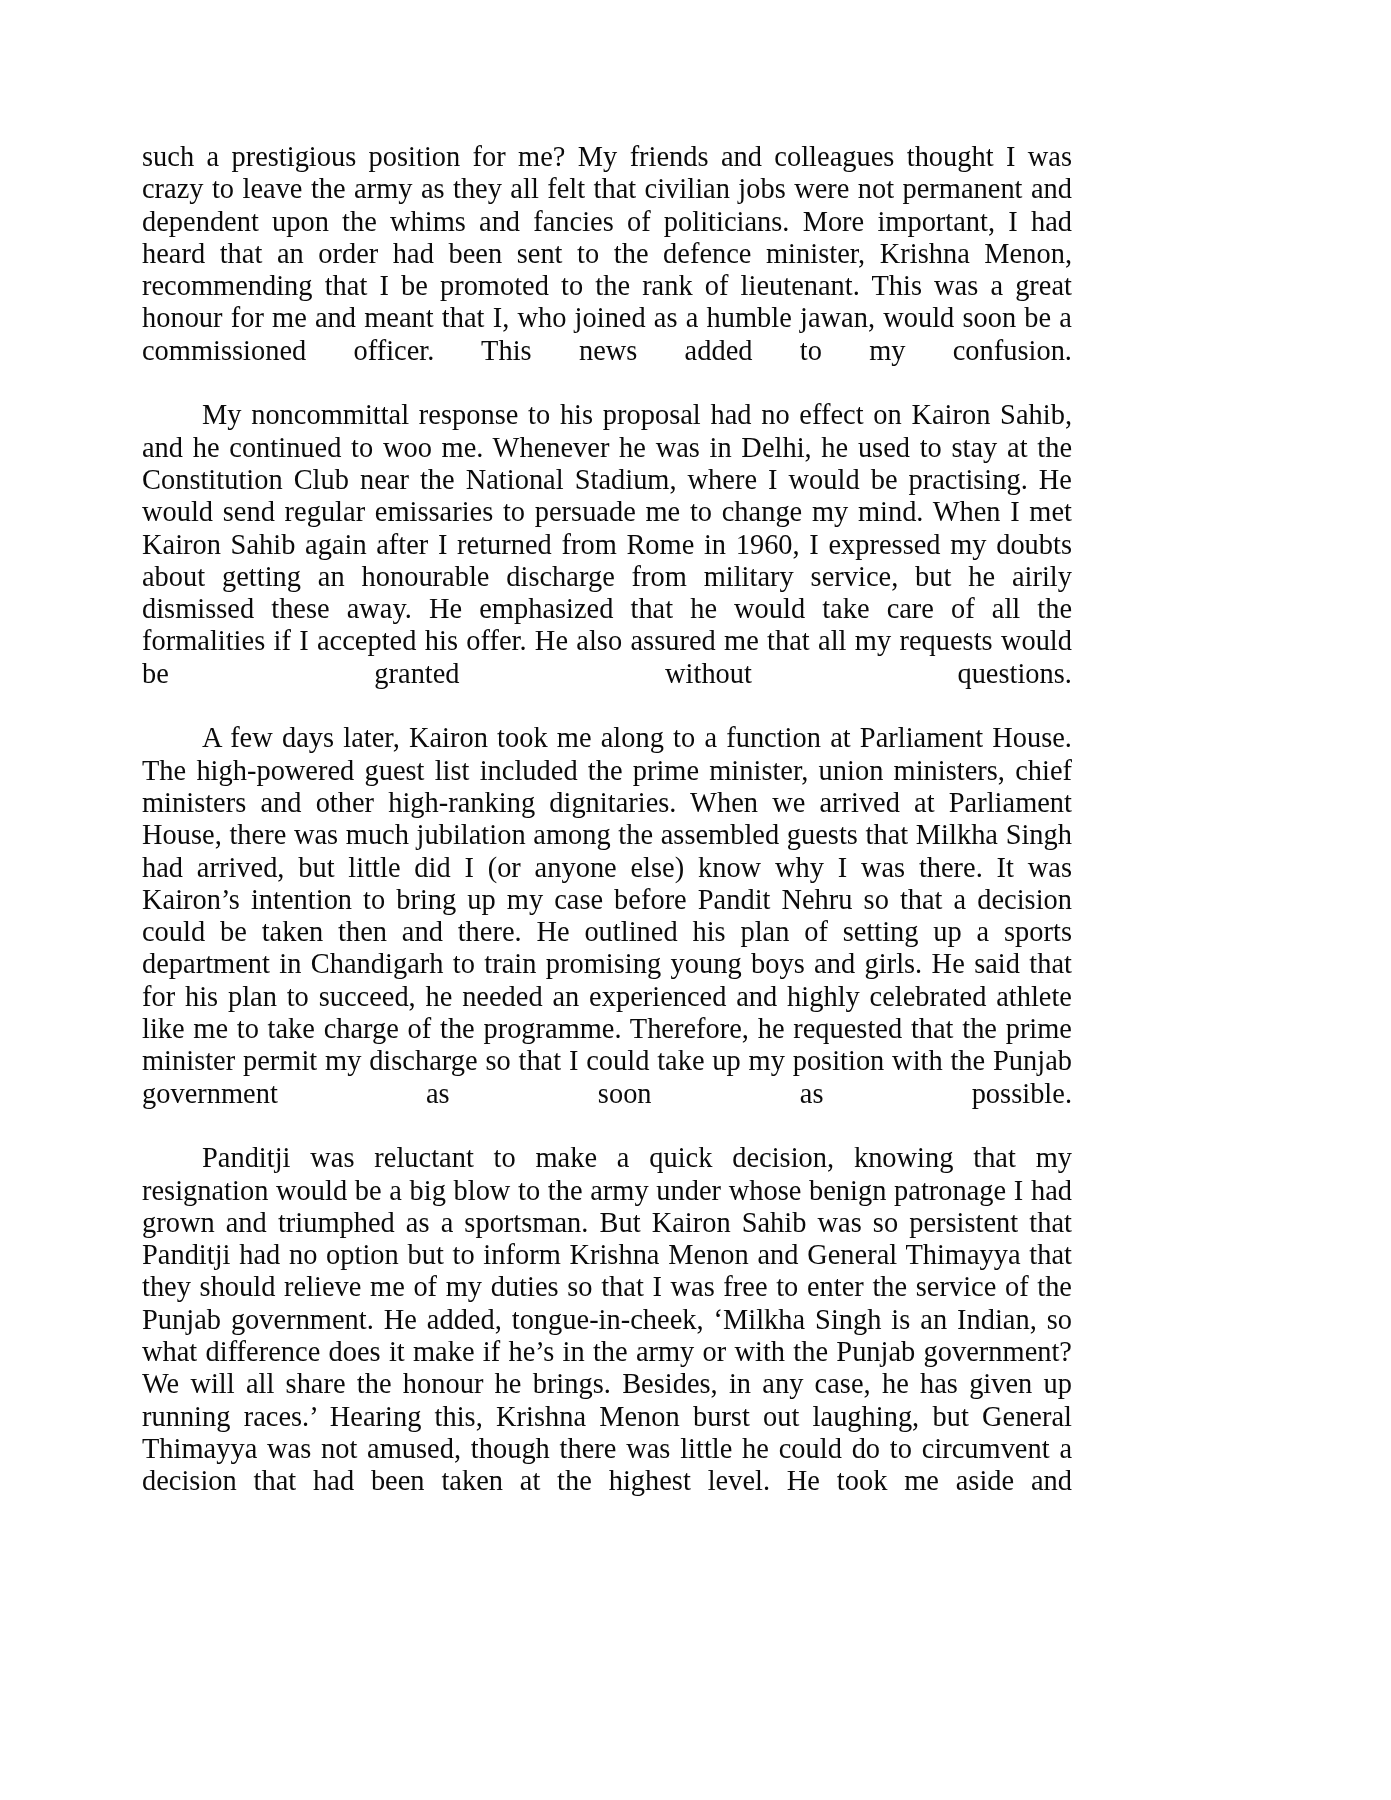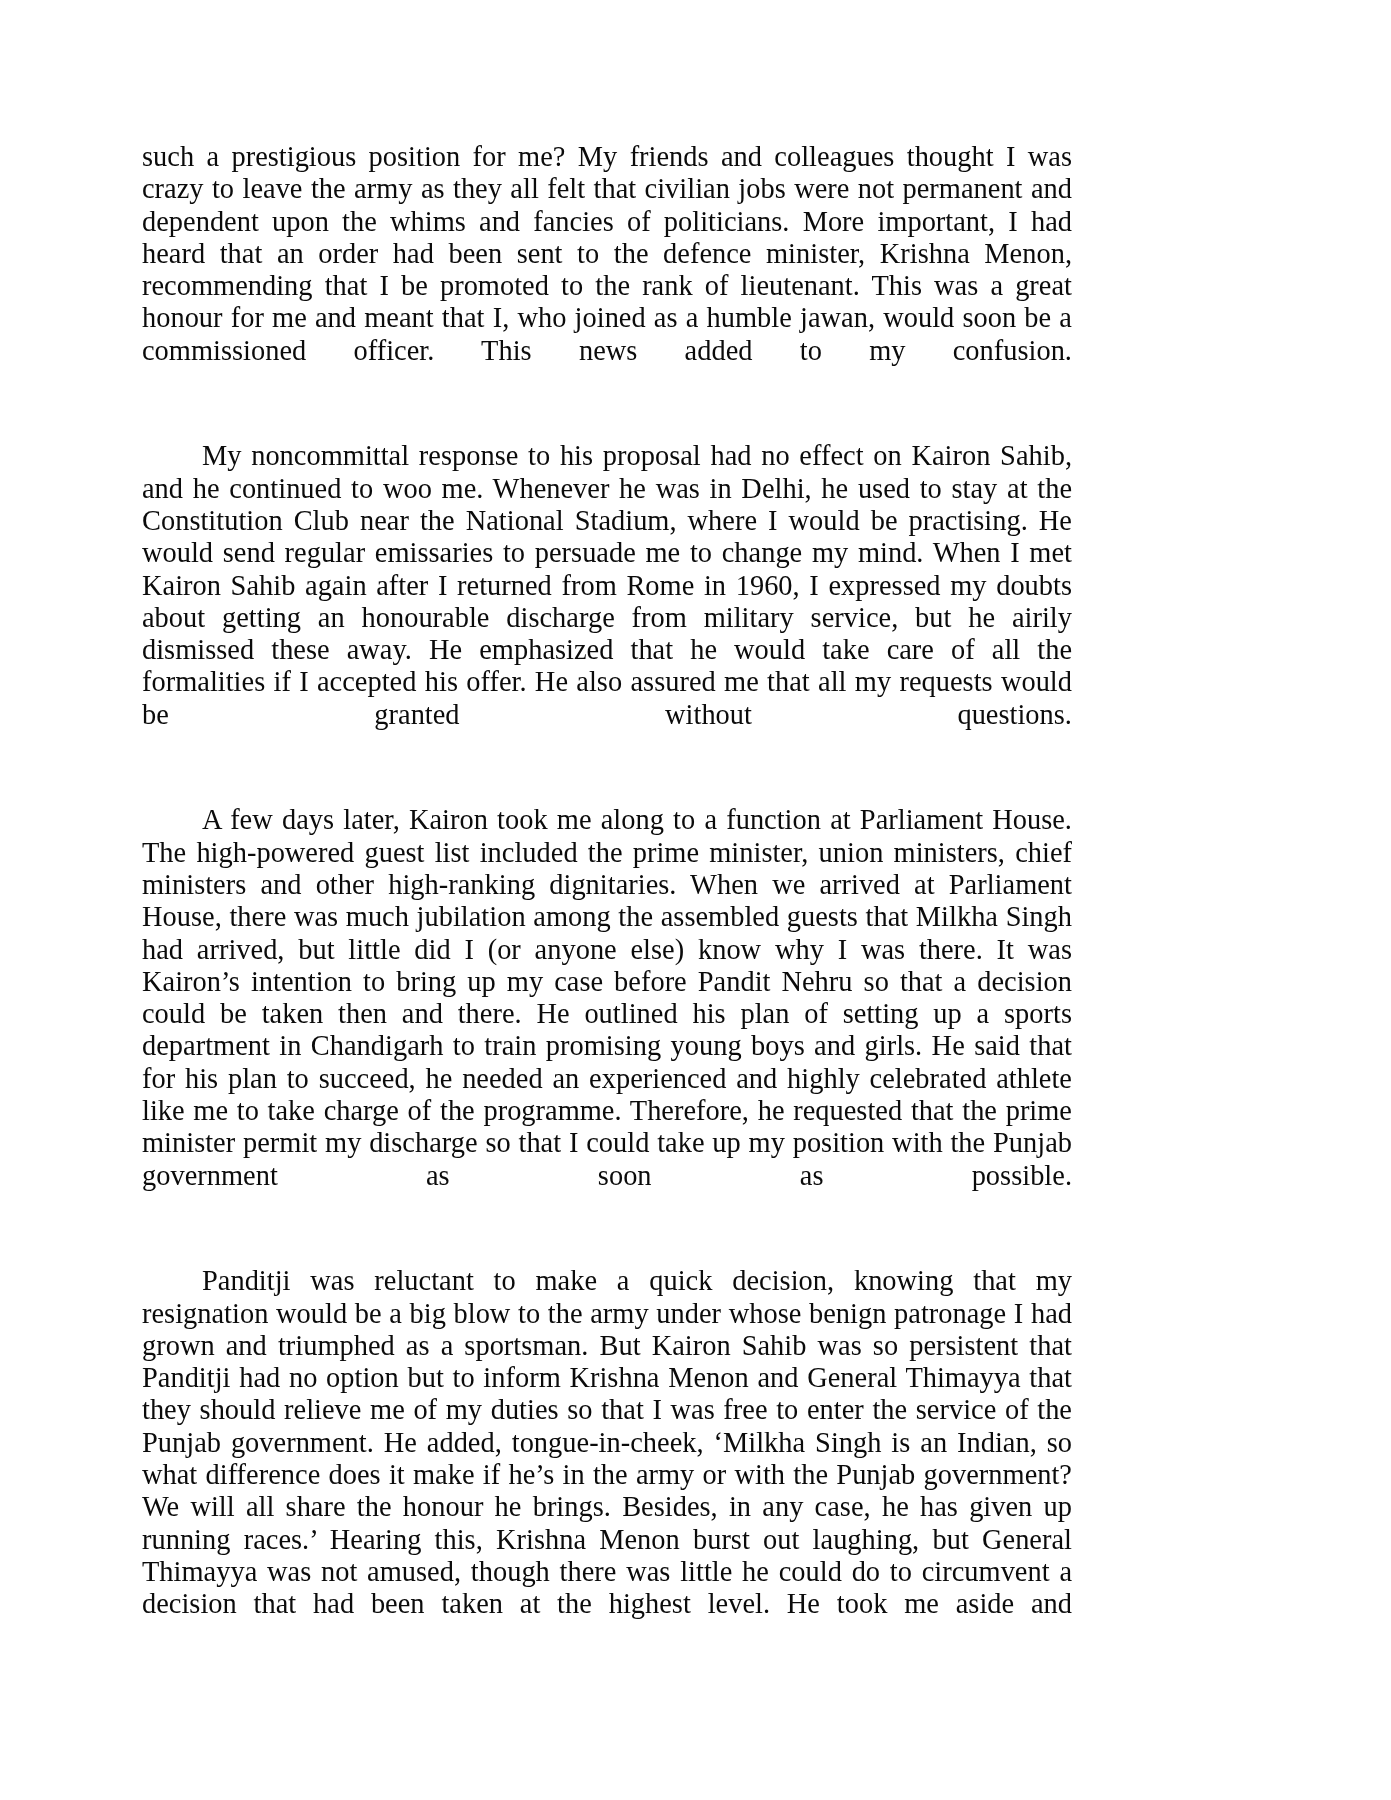--- a/index.html
+++ b/index.html
@@ -35,21 +35,20 @@
     text-align: justify;
     text-justify: inter-word;
     -webkit-hyphens: none;
     hyphens: none;
     word-spacing: 0.1px;
     letter-spacing: 0.02px;
     color: #0b0b0b;
   }
   p.body-paragraph.indent {
     text-indent: 60px;
-    margin-top: 41px;
   }
   
   p.body-paragraph::after {
     content: "";
     display: inline-block;
     width: 100%;
   }
 </style>
 </head>
 <body>

